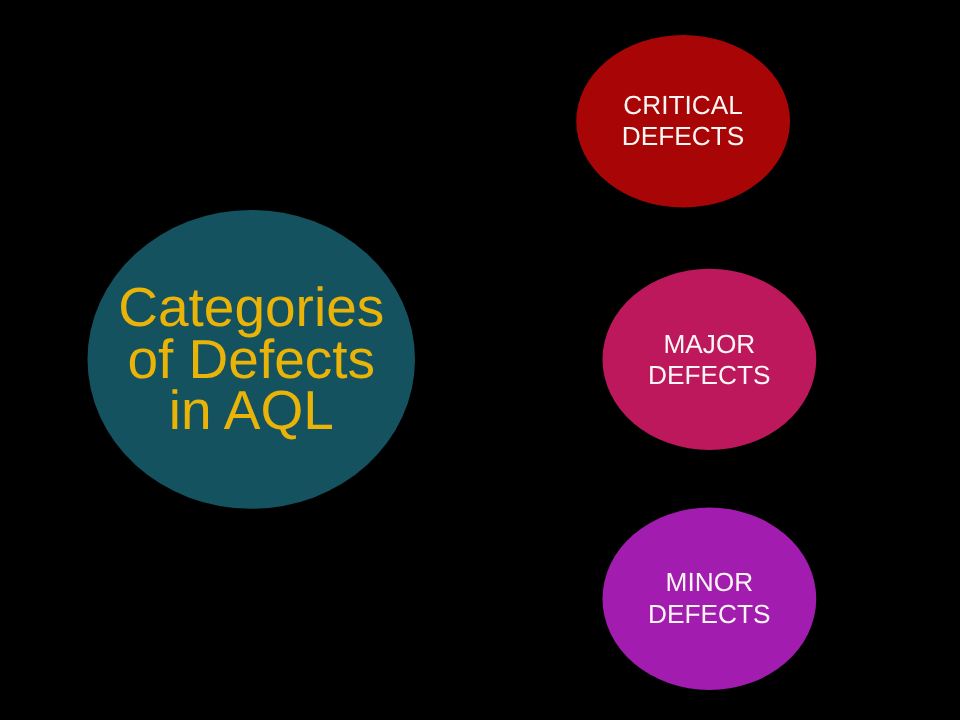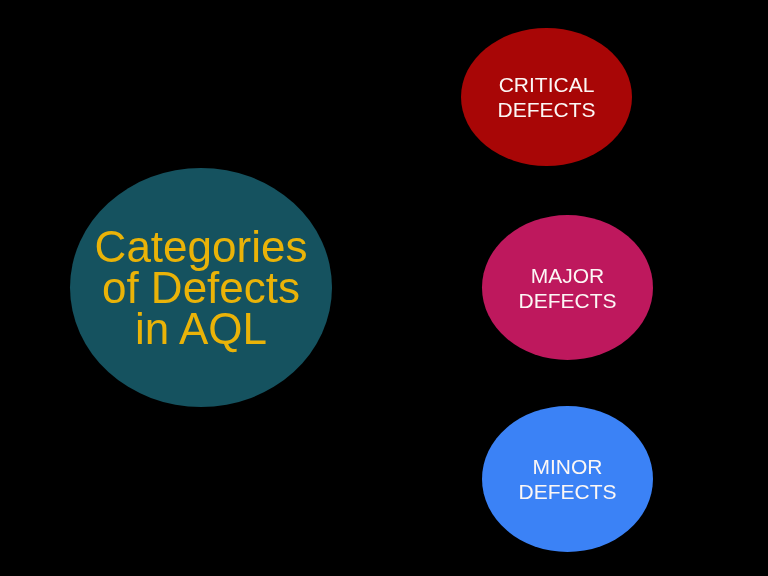--- a/index.html
+++ b/index.html
@@ -91,20 +91,20 @@
     </div>
   </div>
 
   <div class="ellipse small-circle circle-major" style="background-color: #be185d;">
     <div class="label">
       <span>MAJOR</span>
       <span>DEFECTS</span>
     </div>
   </div>
 
-  <div class="ellipse small-circle circle-minor" style="background-color: #3b82f6;">
+  <div class="ellipse small-circle circle-minor" style="background-color: #a21caf;">
     <div class="label">
       <span>MINOR</span>
       <span>DEFECTS</span>
     </div>
   </div>
 
 </div>
 
 </body></html>

